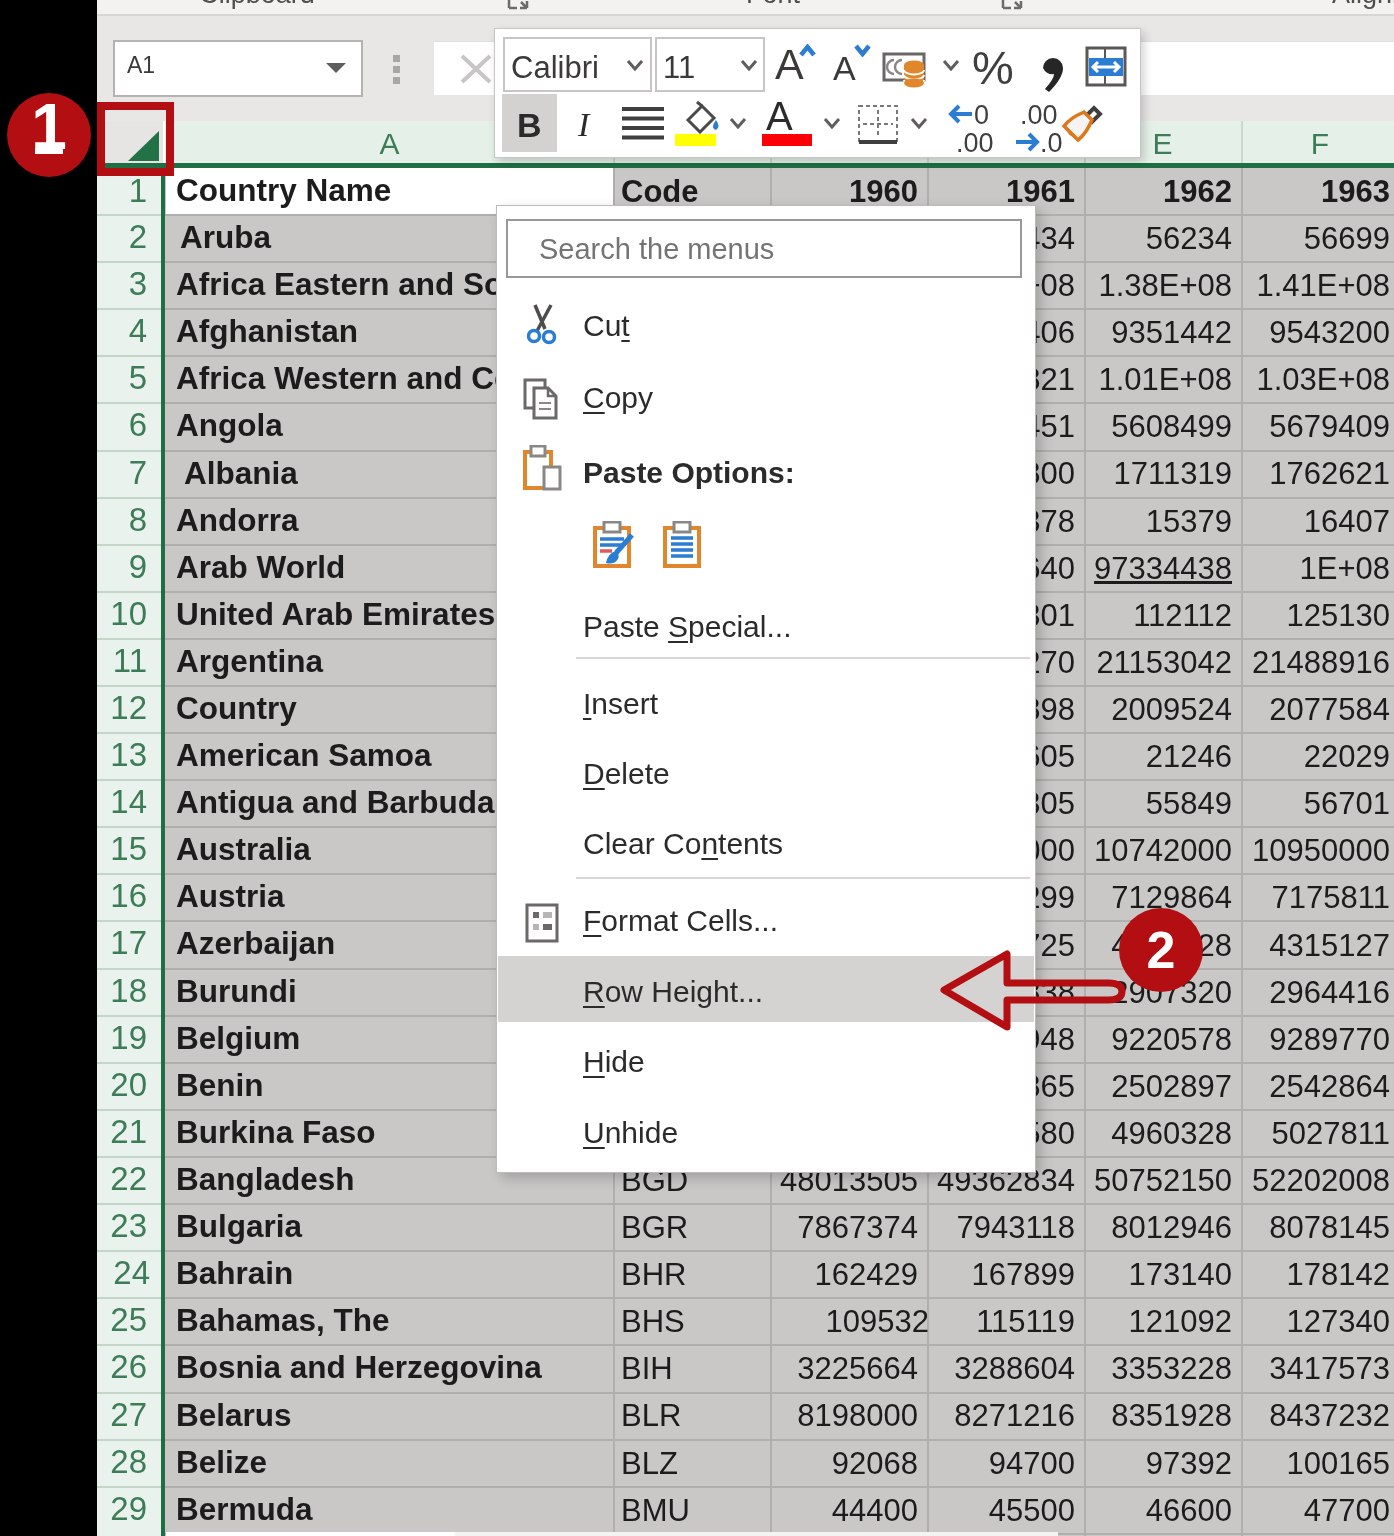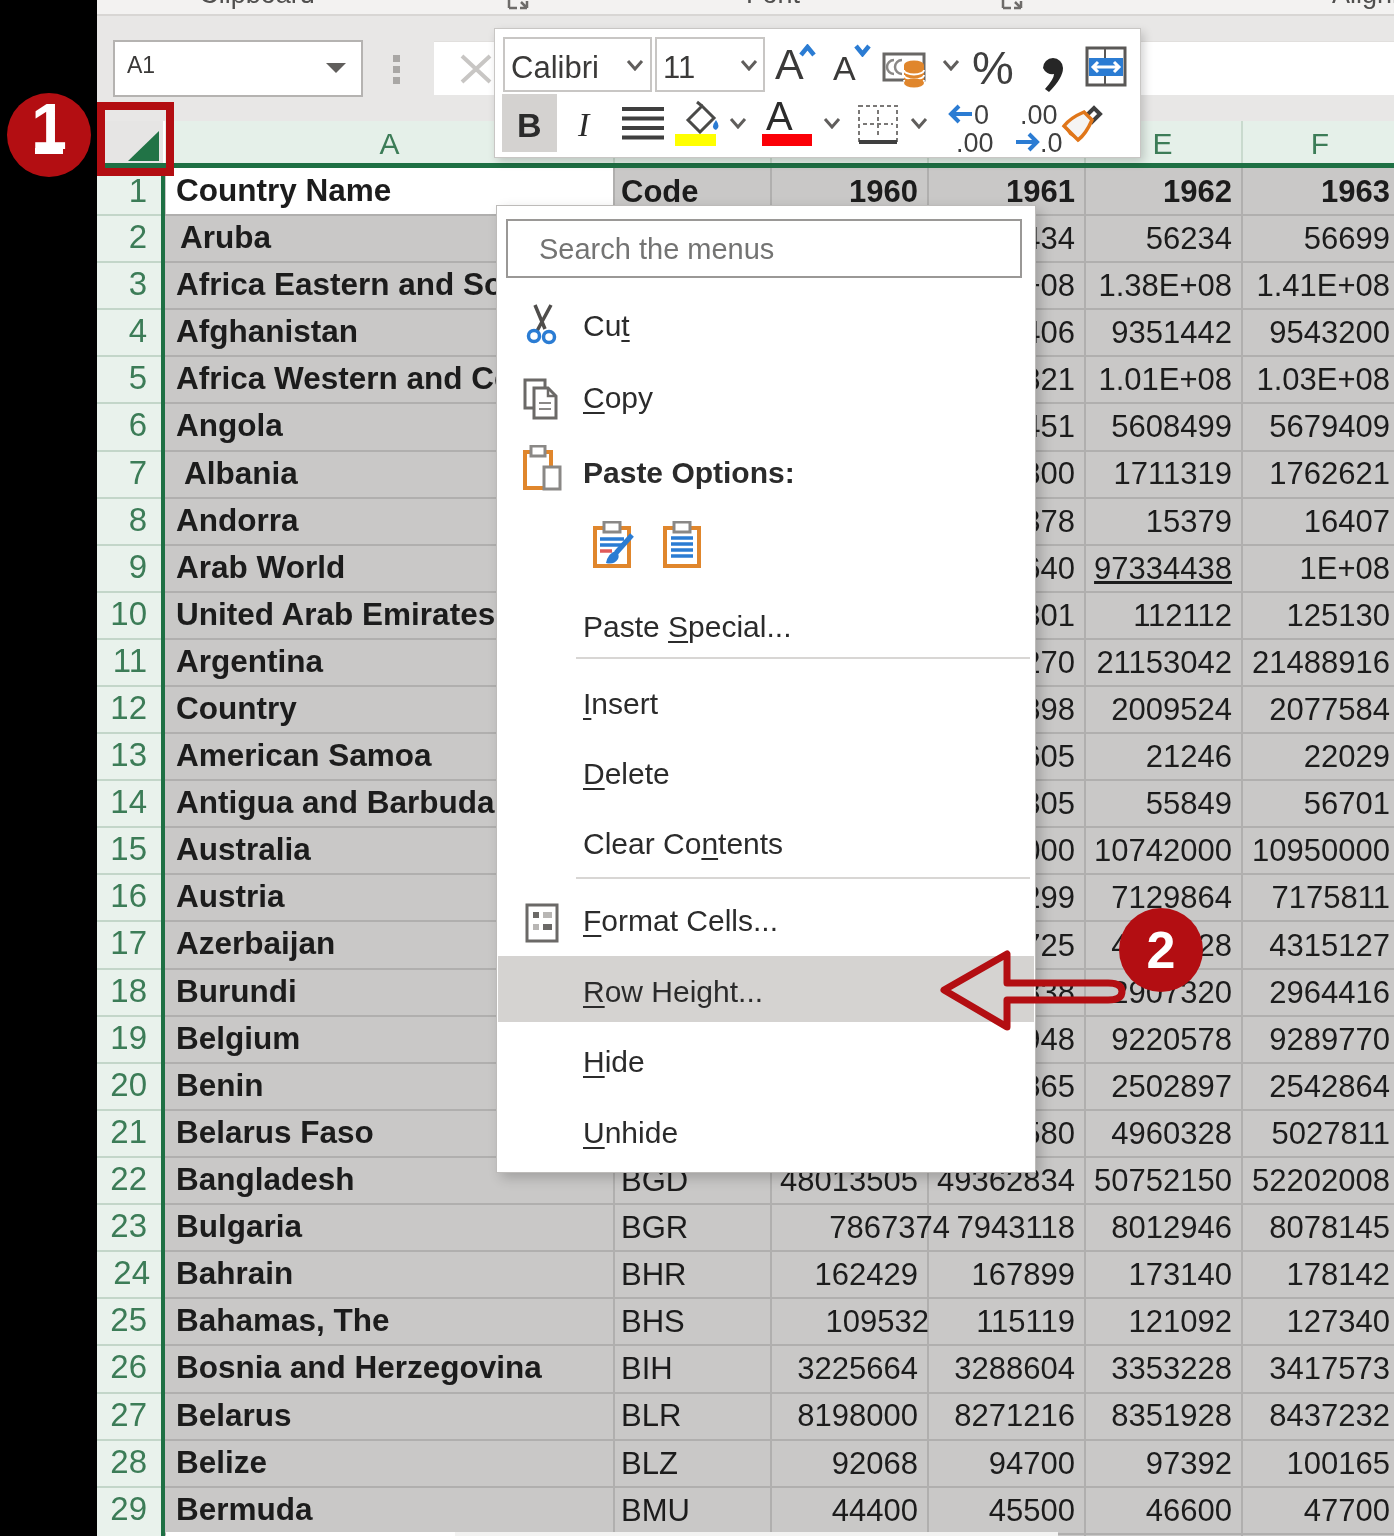--- a/index.html
+++ b/index.html
@@ -261,35 +261,35 @@
 <div class="cell num" style="left:770px;top:1024px;width:148px;">9153489</div>
 <div class="cell num" style="left:927px;top:1024px;width:148px;">9183948</div>
 <div class="cell num" style="left:1084px;top:1024px;width:148px;">9220578</div>
 <div class="cell num" style="left:1241px;top:1024px;width:149px;">9289770</div>
 <div class="cell b cn" style="left:176px;top:1070px;">Benin</div>
 <div class="cell" style="left:621px;top:1071px;">BEN</div>
 <div class="cell num" style="left:770px;top:1071px;width:148px;">2431620</div>
 <div class="cell num" style="left:927px;top:1071px;width:148px;">2466865</div>
 <div class="cell num" style="left:1084px;top:1071px;width:148px;">2502897</div>
 <div class="cell num" style="left:1241px;top:1071px;width:149px;">2542864</div>
-<div class="cell b cn" style="left:176px;top:1117px;">Belarus Faso</div>
+<div class="cell b cn" style="left:176px;top:1117px;">Burkina Faso</div>
 <div class="cell" style="left:621px;top:1118px;">BFA</div>
 <div class="cell num" style="left:770px;top:1118px;width:148px;">4829291</div>
 <div class="cell num" style="left:927px;top:1118px;width:148px;">4894580</div>
 <div class="cell num" style="left:1084px;top:1118px;width:148px;">4960328</div>
 <div class="cell num" style="left:1241px;top:1118px;width:149px;">5027811</div>
 <div class="cell b cn" style="left:176px;top:1164px;">Bangladesh</div>
 <div class="cell" style="left:621px;top:1165px;">BGD</div>
 <div class="cell num" style="left:770px;top:1165px;width:148px;">48013505</div>
 <div class="cell num" style="left:927px;top:1165px;width:148px;">49362834</div>
 <div class="cell num" style="left:1084px;top:1165px;width:148px;">50752150</div>
 <div class="cell num" style="left:1241px;top:1165px;width:149px;">52202008</div>
 <div class="cell b cn" style="left:176px;top:1211px;">Bulgaria</div>
 <div class="cell" style="left:621px;top:1212px;">BGR</div>
-<div class="cell num" style="left:770px;top:1212px;width:148px;padding-left:32px;">7867374</div>
+<div class="cell num" style="left:770px;top:1212px;width:148px;">7867374</div>
 <div class="cell num" style="left:927px;top:1212px;width:148px;">7943118</div>
 <div class="cell num" style="left:1084px;top:1212px;width:148px;">8012946</div>
 <div class="cell num" style="left:1241px;top:1212px;width:149px;">8078145</div>
 <div class="cell b cn" style="left:176px;top:1258px;">Bahrain</div>
 <div class="cell" style="left:621px;top:1259px;">BHR</div>
 <div class="cell num" style="left:770px;top:1259px;width:148px;">162429</div>
 <div class="cell num" style="left:927px;top:1259px;width:148px;">167899</div>
 <div class="cell num" style="left:1084px;top:1259px;width:148px;">173140</div>
 <div class="cell num" style="left:1241px;top:1259px;width:149px;">178142</div>
 <div class="cell b cn" style="left:176px;top:1305px;">Bahamas, The</div>

